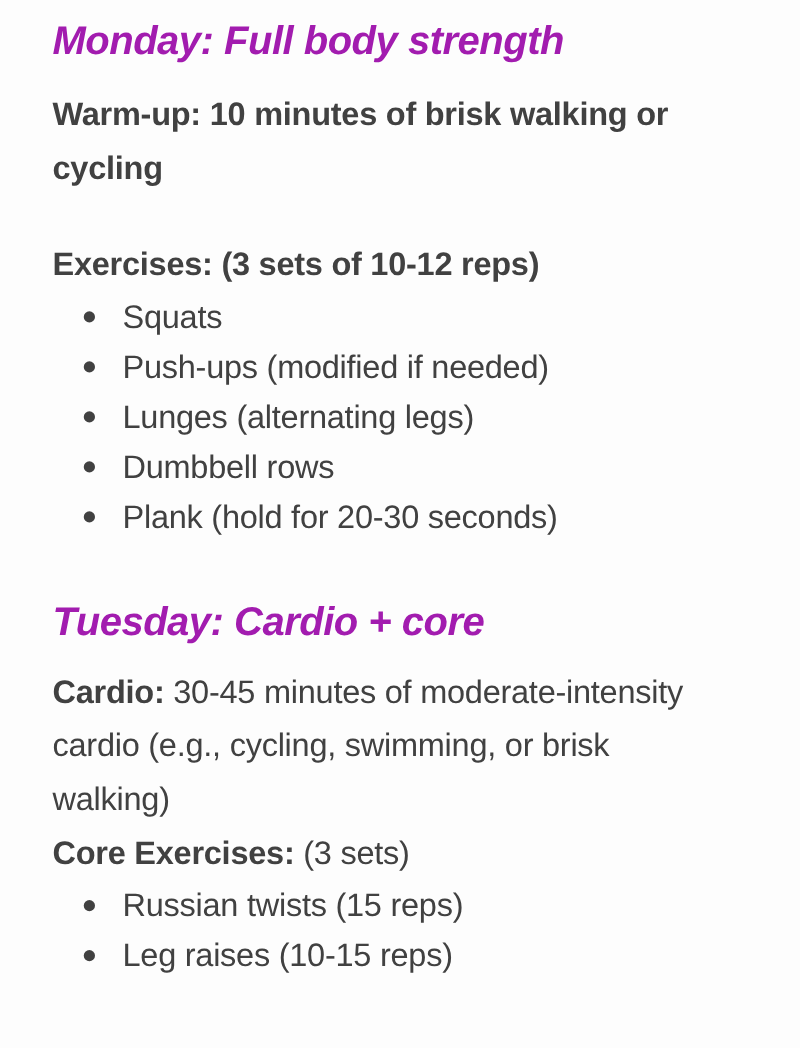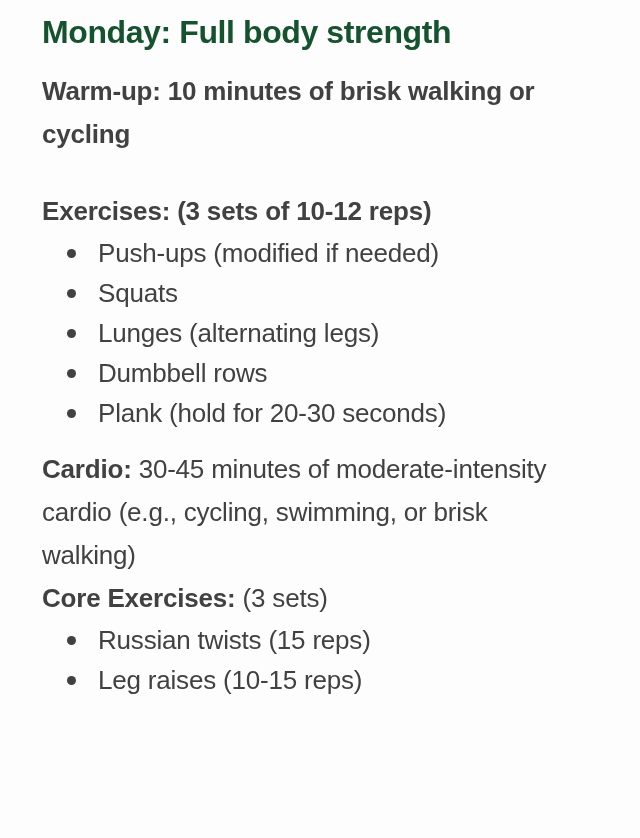--- a/index.html
+++ b/index.html
@@ -16,21 +16,22 @@
     width: 640px;
     height: 838px;
     padding: 12px 38px 0 42px;
   }
   h1.day-heading {
     margin: 0;
     font-size: 32px;
     font-weight: 700;
     line-height: 40px;
     letter-spacing: -0.4px;
-    color: #14532d;
+    color: #a21caf;
+    font-style: italic;
   }
   h1.day-heading.second {
     margin-top: 44px;
   }
   p { margin: 0; }
   .para {
     font-size: 26px;
     line-height: 43px;
     letter-spacing: -0.2px;
   }
@@ -75,27 +76,28 @@
 
 <div class="page">
 
   <h1 class="day-heading">Monday: Full body strength</h1>
 
   <p class="para bold-para warmup">Warm-up: 10 minutes of brisk walking or cycling</p>
 
   <p class="para bold-para exercises-label">Exercises: (3 sets of 10-12 reps)</p>
 
   <ul class="bullet-list">
+    <li>Squats</li>
     <li>Push-ups (modified if needed)</li>
-    <li>Squats</li>
     <li>Lunges (alternating legs)</li>
     <li>Dumbbell rows</li>
     <li>Plank (hold for 20-30 seconds)</li>
   </ul>
 
+  <h1 class="day-heading second">Tuesday: Cardio + core</h1>
 
   <p class="para cardio"><strong>Cardio:</strong><span> 30-45 minutes of moderate-intensity cardio (e.g., cycling, swimming, or brisk walking)</span></p>
 
   <p class="para core"><strong>Core Exercises:</strong><span> (3 sets)</span></p>
 
   <ul class="bullet-list">
     <li>Russian twists (15 reps)</li>
     <li>Leg raises (10-15 reps)</li>
   </ul>
 

